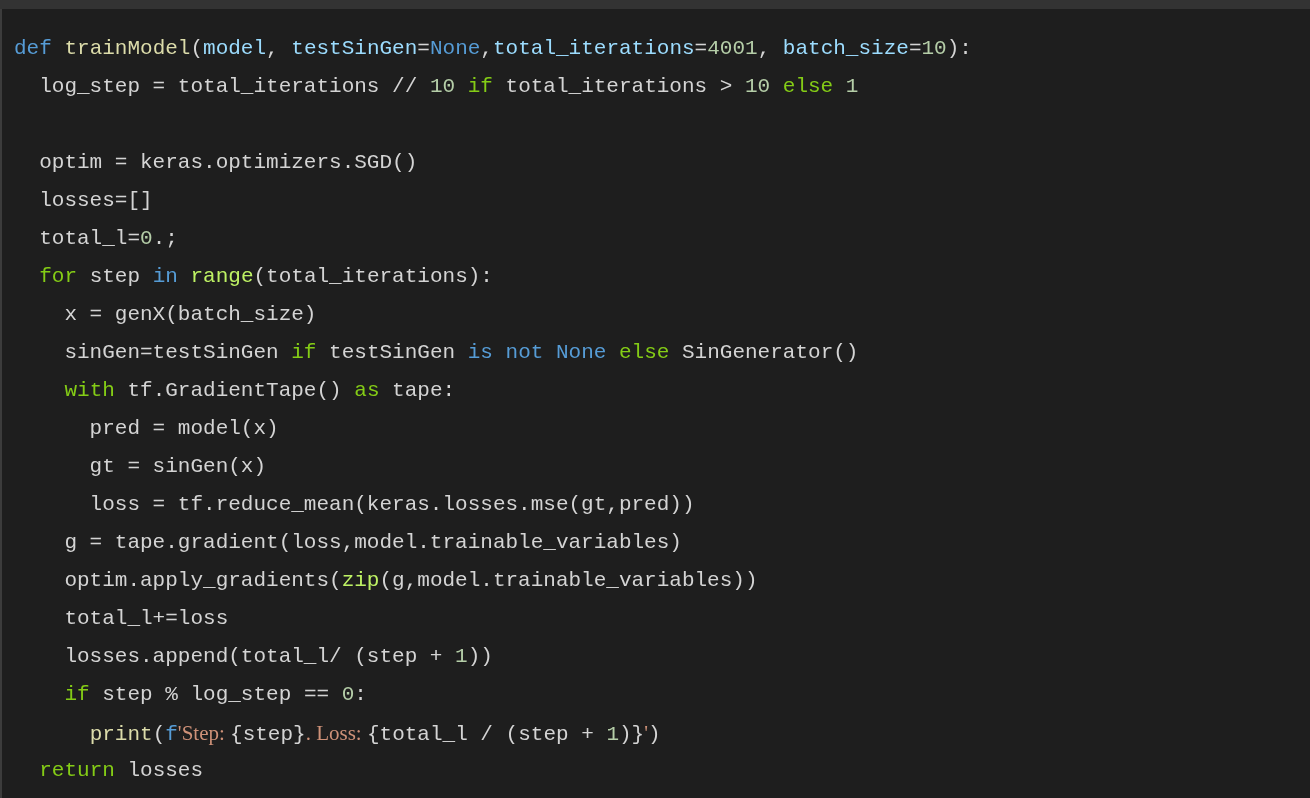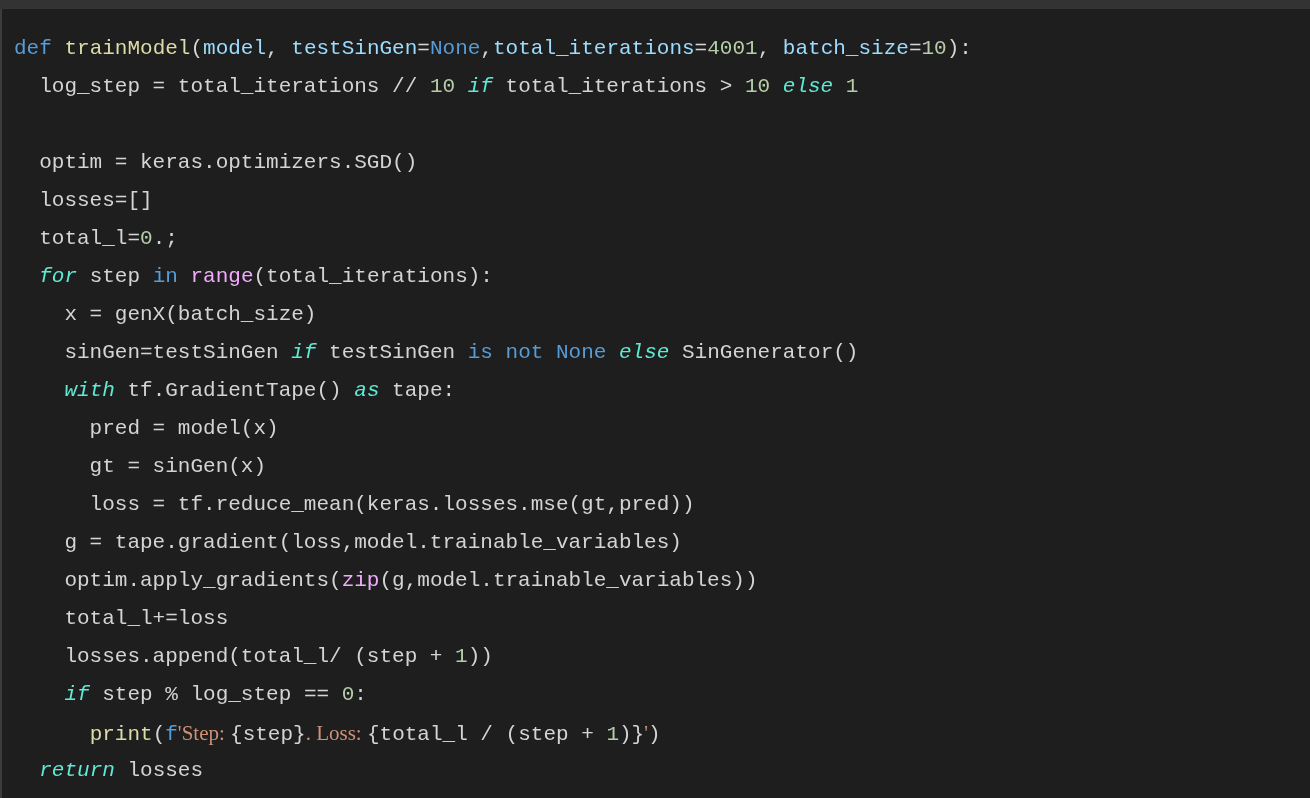--- a/index.html
+++ b/index.html
@@ -20,26 +20,26 @@
     position: absolute; left: 14px; top: 30px;
     font-family: "Liberation Mono", "DejaVu Sans Mono", monospace;
     font-size: 21px;
     line-height: 38px;
     color: #d4d4d4;
     white-space: pre;
     margin: 0;
   }
   .line { display: block; height: 38px; }
   .tok-keyword { color: #569cd6; }
-  .tok-control { color: #5eead4; font-style: italic; }
+  .tok-control { color: #84cc16; }
   .tok-function { color: #dcdcaa; }
   .tok-param { color: #9cdcfe; }
   .tok-number { color: #b5cea8; }
   .tok-string { color: #ce9178; font-family: Liberation Serif, serif; }
-  .tok-builtin { color: #f0abfc; text-align: center; }
+  .tok-builtin { color: #bef264; text-align: center; }
   .tok-plain { color: #d4d4d4; }
 </style>
 </head>
 <body>
 
 <div class="top-strip"></div>
 <div class="left-border"></div>
 
 <pre class="code" id="code"><span class="line"><span class="tok-keyword">def</span><span class="tok-plain"> </span><span class="tok-function">trainModel</span><span class="tok-plain">(</span><span class="tok-param">model</span><span class="tok-plain">, </span><span class="tok-param">testSinGen</span><span class="tok-plain">=</span><span class="tok-keyword">None</span><span class="tok-plain">,</span><span class="tok-param">total_iterations</span><span class="tok-plain">=</span><span class="tok-number">4001</span><span class="tok-plain">, </span><span class="tok-param">batch_size</span><span class="tok-plain">=</span><span class="tok-number">10</span><span class="tok-plain">):</span></span><span class="line"><span class="tok-plain">  log_step = total_iterations // </span><span class="tok-number">10</span><span class="tok-plain"> </span><span class="tok-control">if</span><span class="tok-plain"> total_iterations &gt; </span><span class="tok-number">10</span><span class="tok-plain"> </span><span class="tok-control">else</span><span class="tok-plain"> </span><span class="tok-number">1</span></span><span class="line"><span class="tok-plain"></span></span><span class="line"><span class="tok-plain">  optim = keras.optimizers.SGD()</span></span><span class="line"><span class="tok-plain">  losses=[]</span></span><span class="line"><span class="tok-plain">  total_l=</span><span class="tok-number">0</span><span class="tok-plain">.;</span></span><span class="line"><span class="tok-plain">  </span><span class="tok-control">for</span><span class="tok-plain"> step </span><span class="tok-keyword">in</span><span class="tok-plain"> </span><span class="tok-builtin">range</span><span class="tok-plain">(total_iterations):</span></span><span class="line"><span class="tok-plain">    x = genX(batch_size)</span></span><span class="line"><span class="tok-plain">    sinGen=testSinGen </span><span class="tok-control">if</span><span class="tok-plain"> testSinGen </span><span class="tok-keyword">is</span><span class="tok-plain"> </span><span class="tok-keyword">not</span><span class="tok-plain"> </span><span class="tok-keyword">None</span><span class="tok-plain"> </span><span class="tok-control">else</span><span class="tok-plain"> SinGenerator()</span></span><span class="line"><span class="tok-plain">    </span><span class="tok-control">with</span><span class="tok-plain"> tf.GradientTape() </span><span class="tok-control">as</span><span class="tok-plain"> tape:</span></span><span class="line"><span class="tok-plain">      pred = model(x)</span></span><span class="line"><span class="tok-plain">      gt = sinGen(x)</span></span><span class="line"><span class="tok-plain">      loss = tf.reduce_mean(keras.losses.mse(gt,pred))</span></span><span class="line"><span class="tok-plain">    g = tape.gradient(loss,model.trainable_variables)</span></span><span class="line"><span class="tok-plain">    optim.apply_gradients(</span><span class="tok-builtin">zip</span><span class="tok-plain">(g,model.trainable_variables))</span></span><span class="line"><span class="tok-plain">    total_l+=loss</span></span><span class="line"><span class="tok-plain">    losses.append(total_l/ (step + </span><span class="tok-number">1</span><span class="tok-plain">))</span></span><span class="line"><span class="tok-plain">    </span><span class="tok-control">if</span><span class="tok-plain"> step % log_step == </span><span class="tok-number">0</span><span class="tok-plain">:</span></span><span class="line"><span class="tok-plain">      </span><span class="tok-function">print</span><span class="tok-plain">(</span><span class="tok-keyword">f</span><span class="tok-string">'Step: </span><span class="tok-plain">{step}</span><span class="tok-string">. Loss: </span><span class="tok-plain">{total_l / (step + </span><span class="tok-number">1</span><span class="tok-plain">)}</span><span class="tok-string">'</span><span class="tok-plain">)</span></span><span class="line"><span class="tok-plain">  </span><span class="tok-control">return</span><span class="tok-plain"> losses</span></span></pre>
 

